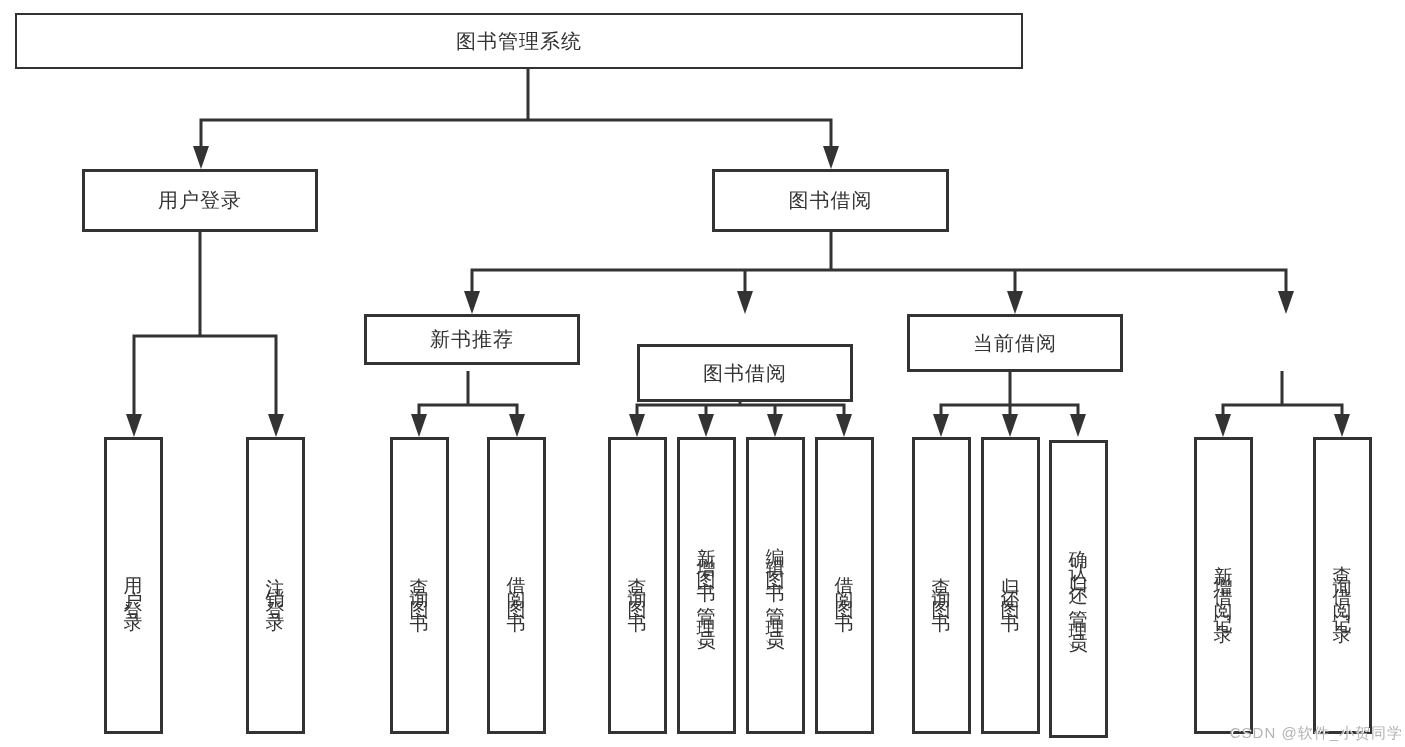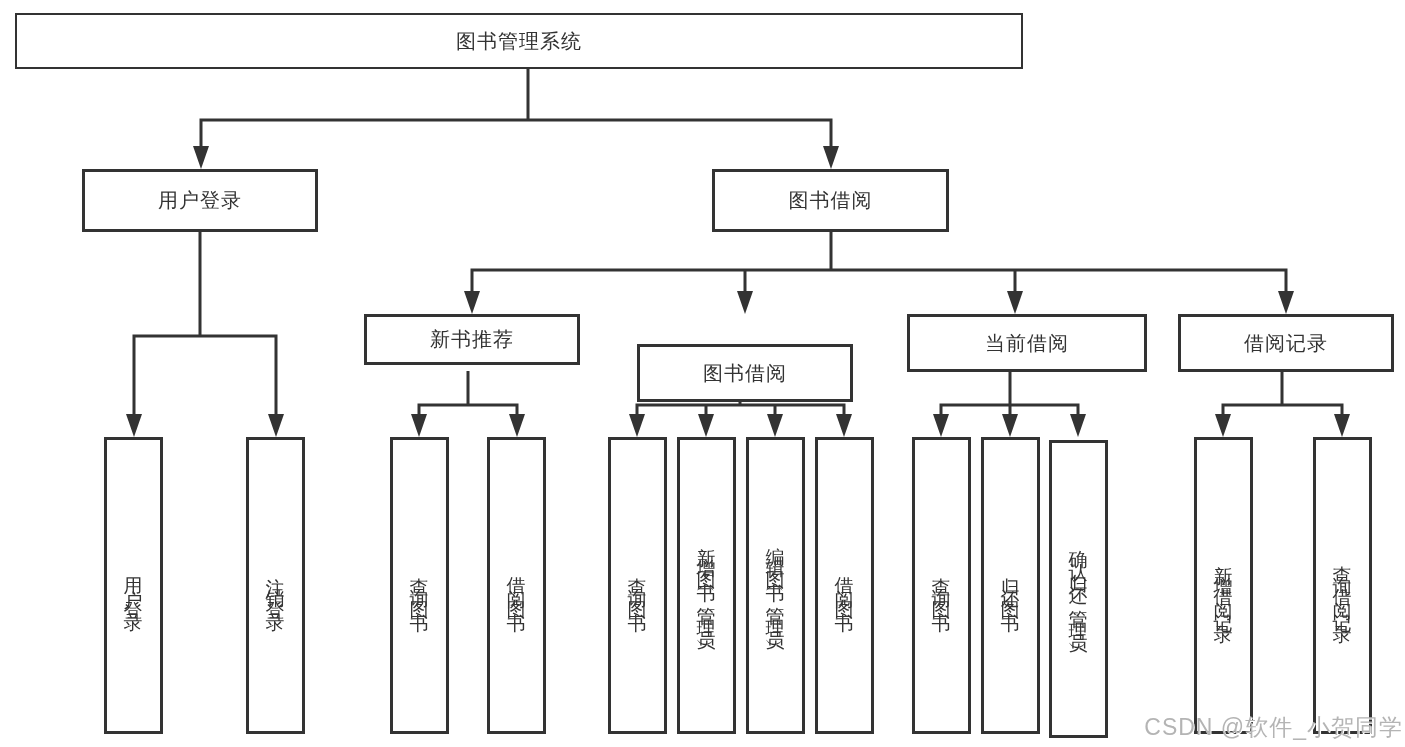--- a/index.html
+++ b/index.html
@@ -14,21 +14,21 @@
     z-index:1; color:#333333;
   }
   .root-node { border-width:2px; }
   .h-node { font-size:20px; letter-spacing:1px; }
   .v-node .vtext {
     writing-mode:vertical-rl; text-orientation:mixed;
     font-size:19px; letter-spacing:12px; line-height:1; color:#333333;
   }
   .watermark {
     position:absolute; right:2px; bottom:4px; z-index:2;
-    font-size:23px; color:#b4b4b4; letter-spacing:1px;
+    font-size:15px; color:#b4b4b4; letter-spacing:1px;
     text-shadow:1px 1px 0 #ffffff;
   }
 </style>
 </head>
 <body>
 
 <div class="canvas">
 
   <svg class="connectors" width="1405" height="747" viewBox="0 0 1405 747">
     <g stroke="#333333" stroke-width="3" fill="none">
@@ -103,25 +103,22 @@
   <div class="node h-node" style="left:712px; top:169px; width:237px; height:63px;">
     <span>图书借阅</span>
   </div>
 
   <div class="node h-node" style="left:364px; top:314px; width:216px; height:51px;">
     <span>新书推荐</span>
   </div>
   <div class="node h-node" style="left:637px; top:314px; width:216px; height:58px;margin-top:30px;">
     <span>图书借阅</span>
   </div>
-  <div class="node h-node" style="left:907px; top:314px; width:240px; height:58px;">
+  <div class="node h-node" style="left:907px; top:314px; width:216px; height:58px;">
     <span>当前借阅</span>
-  </div>
-  <div class="node h-node" style="left:1178px; top:314px; width:216px; height:58px;">
-    <span>借阅记录</span>
   </div>
 
   <div class="node v-node" style="left:104px; top:437px; width:59px; height:297px;">
     <span class="vtext">用户登录</span>
   </div>
   <div class="node v-node" style="left:246px; top:437px; width:59px; height:297px;">
     <span class="vtext">注销登录</span>
   </div>
 
   <div class="node v-node" style="left:390px; top:437px; width:59px; height:297px;">

